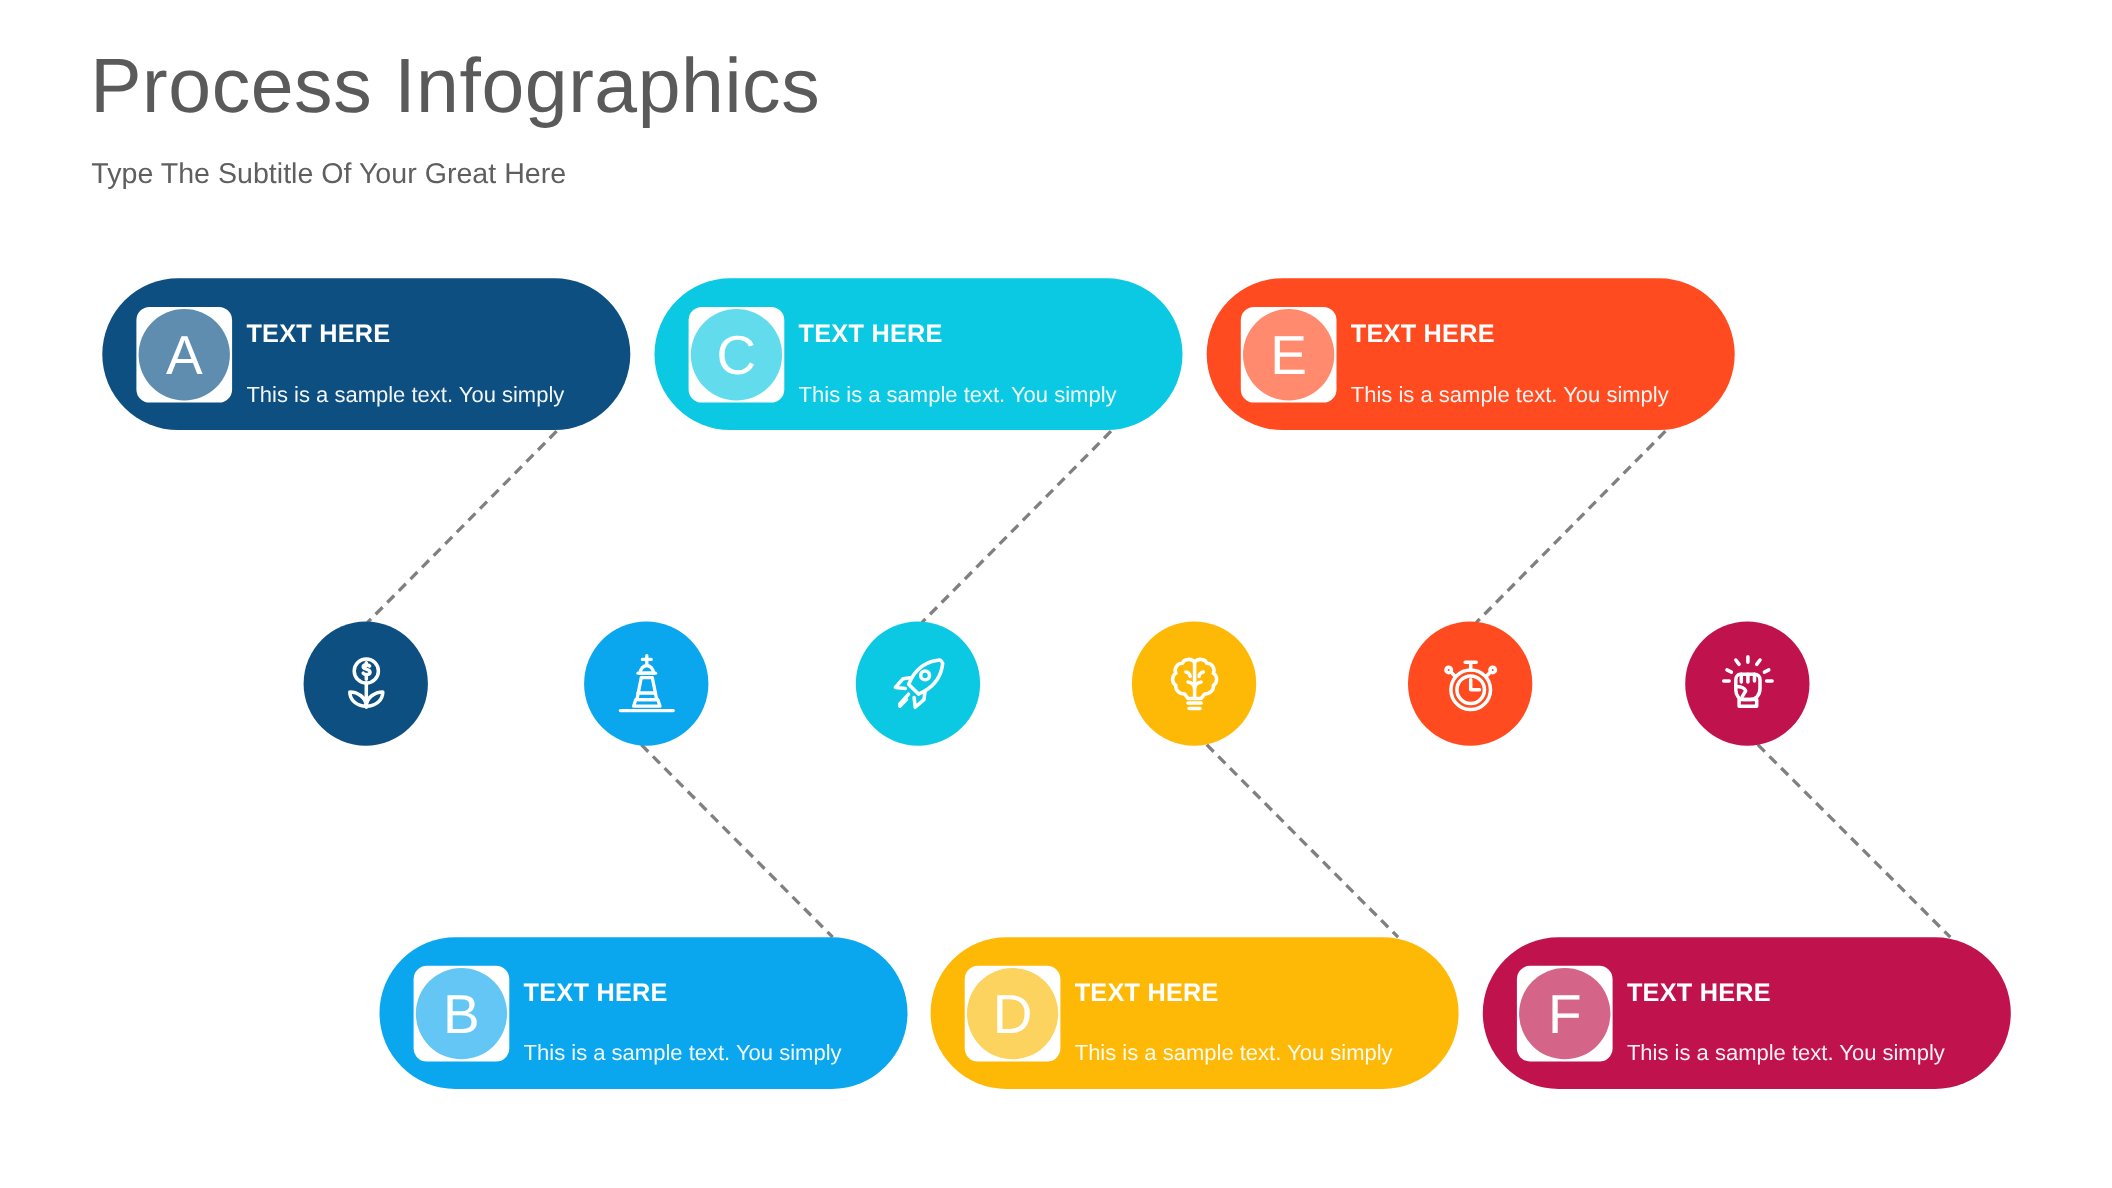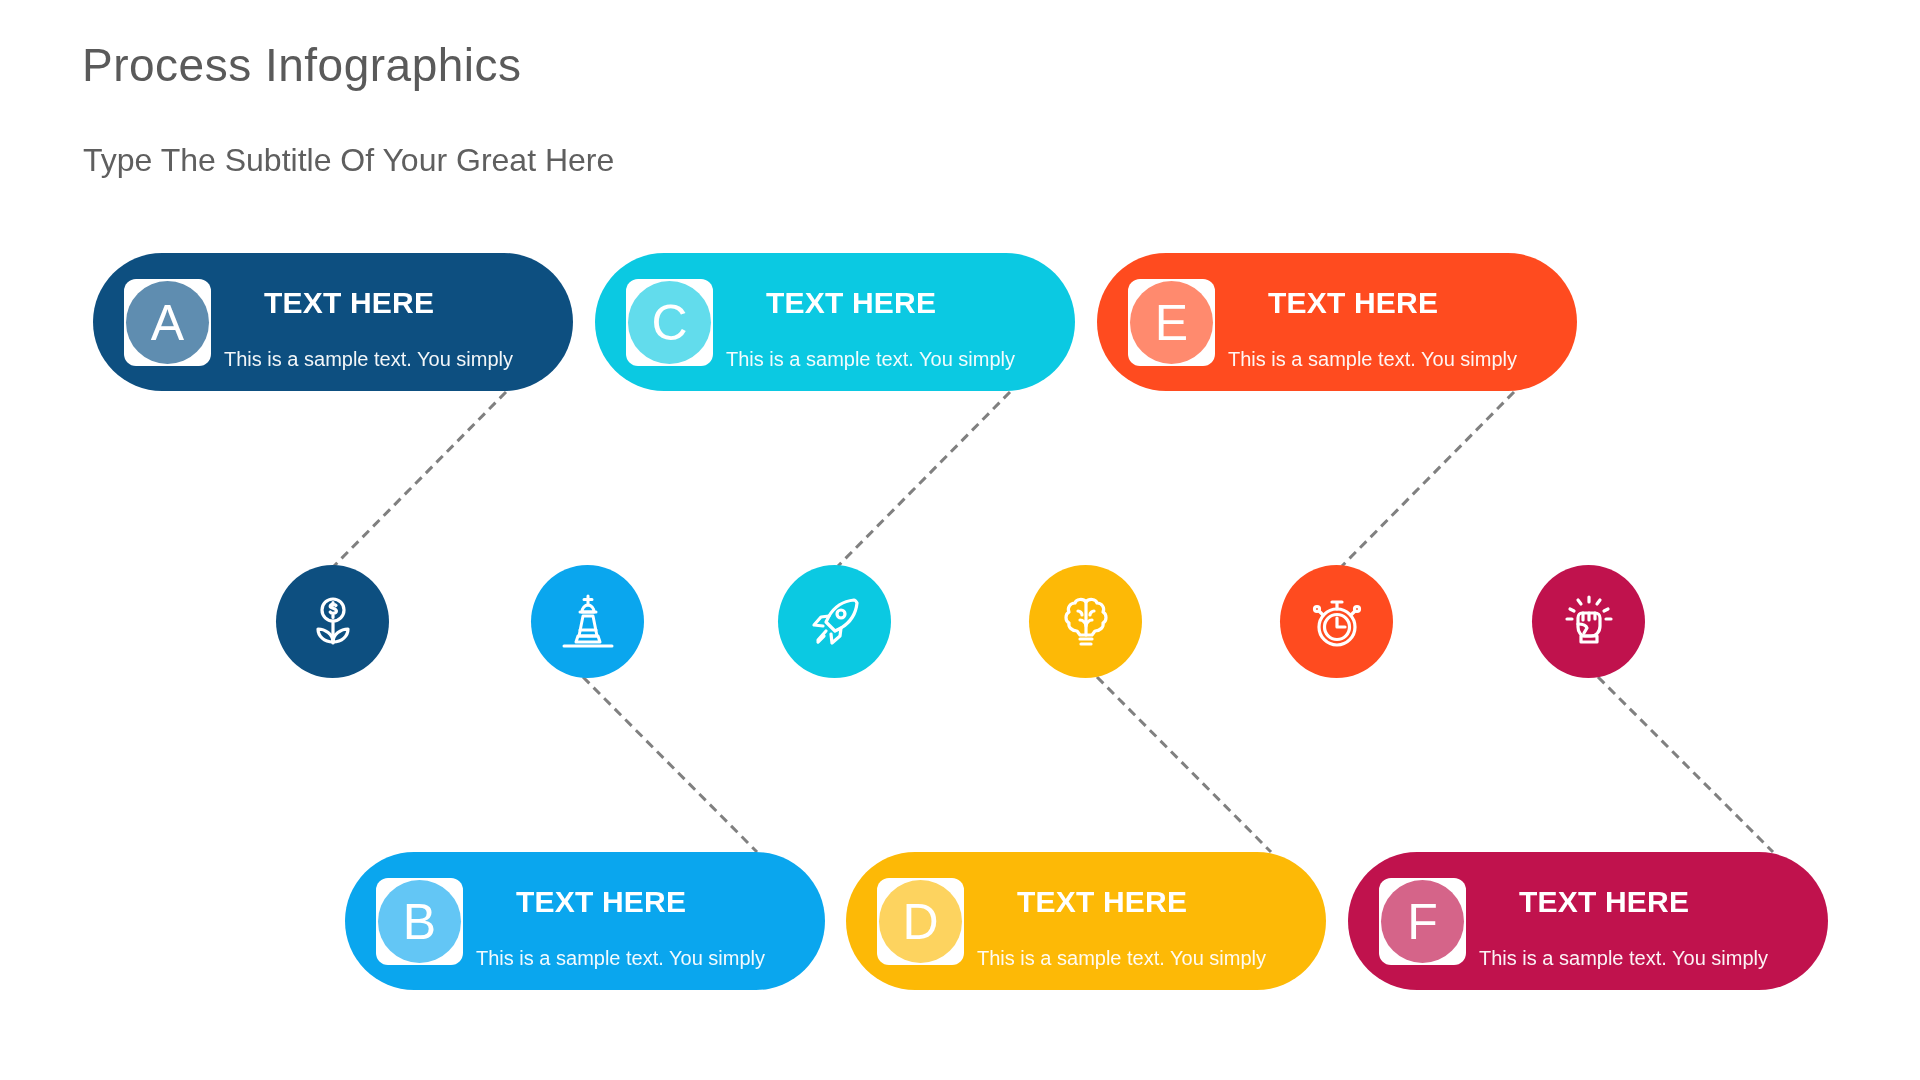--- a/index.html
+++ b/index.html
@@ -1,26 +1,26 @@
 <!DOCTYPE html>
 <html><head>
 <meta charset="utf-8">
 <style>
   * { box-sizing: border-box; margin: 0; padding: 0; }
   html, body { width: 1920px; height: 1080px; background: #ffffff; overflow: hidden; }
   body { position: relative; font-family: "Liberation Sans", "DejaVu Sans", sans-serif; }
 
   .title {
     position: absolute; left: 82px; top: 38px;
-    font-size: 46px; font-weight: 400; color: #5a5a5a; letter-spacing: 0.5px;
+    font-size: 70px; font-weight: 400; color: #5a5a5a; letter-spacing: 0.5px;
     font-family: "Liberation Sans", sans-serif;
   }
   .subtitle {
     position: absolute; left: 83px; top: 142px;
-    font-size: 32px; color: #5f5f5f;
+    font-size: 26px; color: #5f5f5f;
     font-family: "Liberation Sans", sans-serif;
   }
 
   .connectors { position: absolute; left: 0; top: 0; width: 1920px; height: 1080px; pointer-events: none; }
 
   .pill {
     position: absolute; width: 480px; height: 138px; border-radius: 69px;
     display: flex; align-items: center;
   }
   .badge {
@@ -28,21 +28,21 @@
     background: #ffffff; border-radius: 12px;
     display: flex; align-items: center; justify-content: center;
   }
   .badge-circle {
     width: 83px; height: 83px; border-radius: 50%;
     display: flex; align-items: center; justify-content: center;
     color: #ffffff; font-size: 50px; font-weight: 400;
     font-family: "Liberation Sans", sans-serif;
   }
   .pill-text { position: absolute; left: 131px; top: 36px; color: #ffffff; }
-  .pill-heading { font-size: 30px; font-weight: 700; letter-spacing: 0.2px; line-height: 28px; margin-left: 40px; }
+  .pill-heading { font-size: 23px; font-weight: 700; letter-spacing: 0.2px; line-height: 28px; }
   .pill-body { font-size: 20px; font-weight: 400; margin-top: 30px; line-height: 24px; opacity: 0.95; }
 
   .step-circle {
     position: absolute; width: 113px; height: 113px; border-radius: 50%;
     display: flex; align-items: center; justify-content: center;
   }
   .step-circle svg { width: 60px; height: 60px; }
 </style>
 </head>
 <body>

